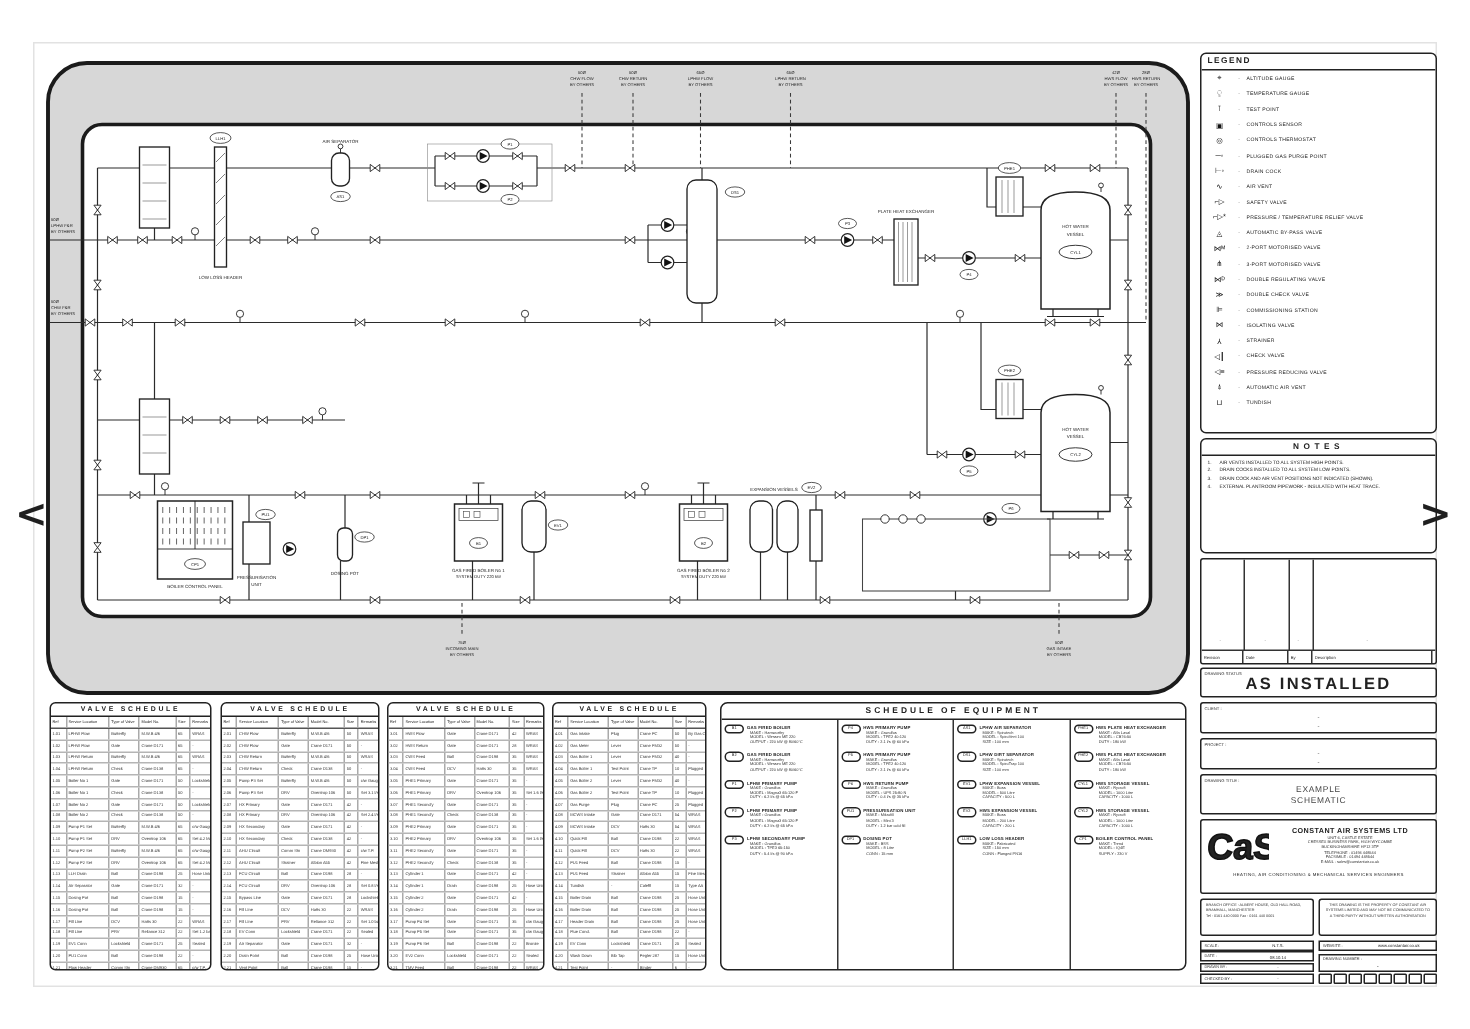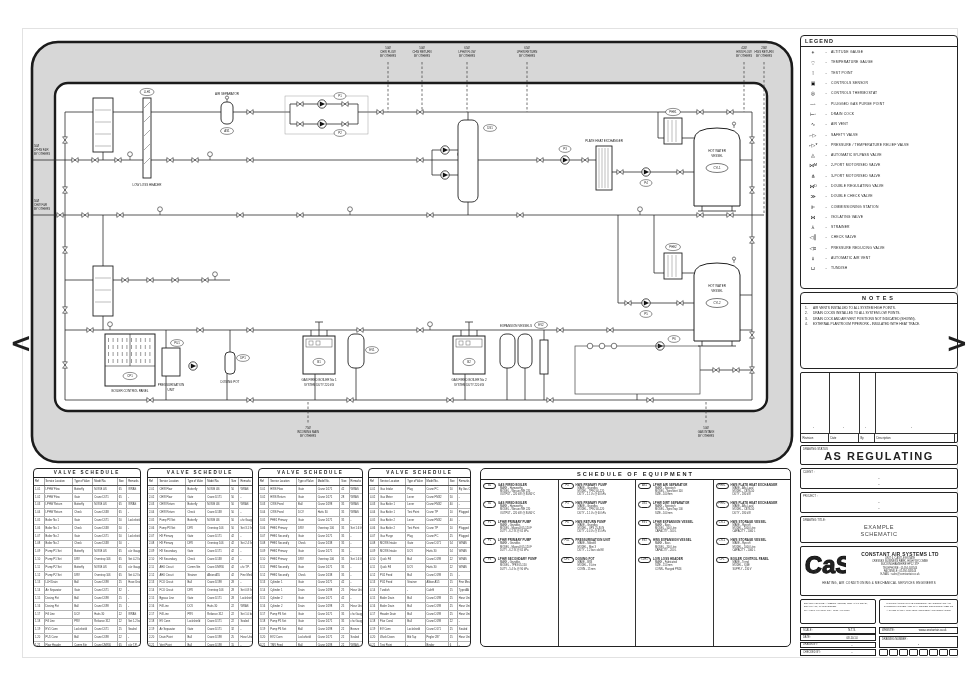--- a/index.html
+++ b/index.html
@@ -617,21 +617,21 @@
   <div class="rev-head" id="rev-head">
       <span style="width: 28px;">Revision</span>
       <span style="width: 30px;">Date</span>
       <span style="width: 16px;">By</span>
       <span style="width: 80px;">Description</span>
     </div>
 </div>
 
 <div id="status-box" class="tb-box">
   <span class="tb-lab">DRAWING STATUS</span>
-  <div id="status-text" class="tb-center">AS REGULATING</div>
+  <div id="status-text" class="tb-center">AS INSTALLED</div>
 </div>
 
 <div id="client-box" class="tb-box">
   <span class="tb-lab">CLIENT :</span>
   <div class="tb-center dash-val">
     <div>-</div>
       <div>-</div>
   </div>
 </div>
 

